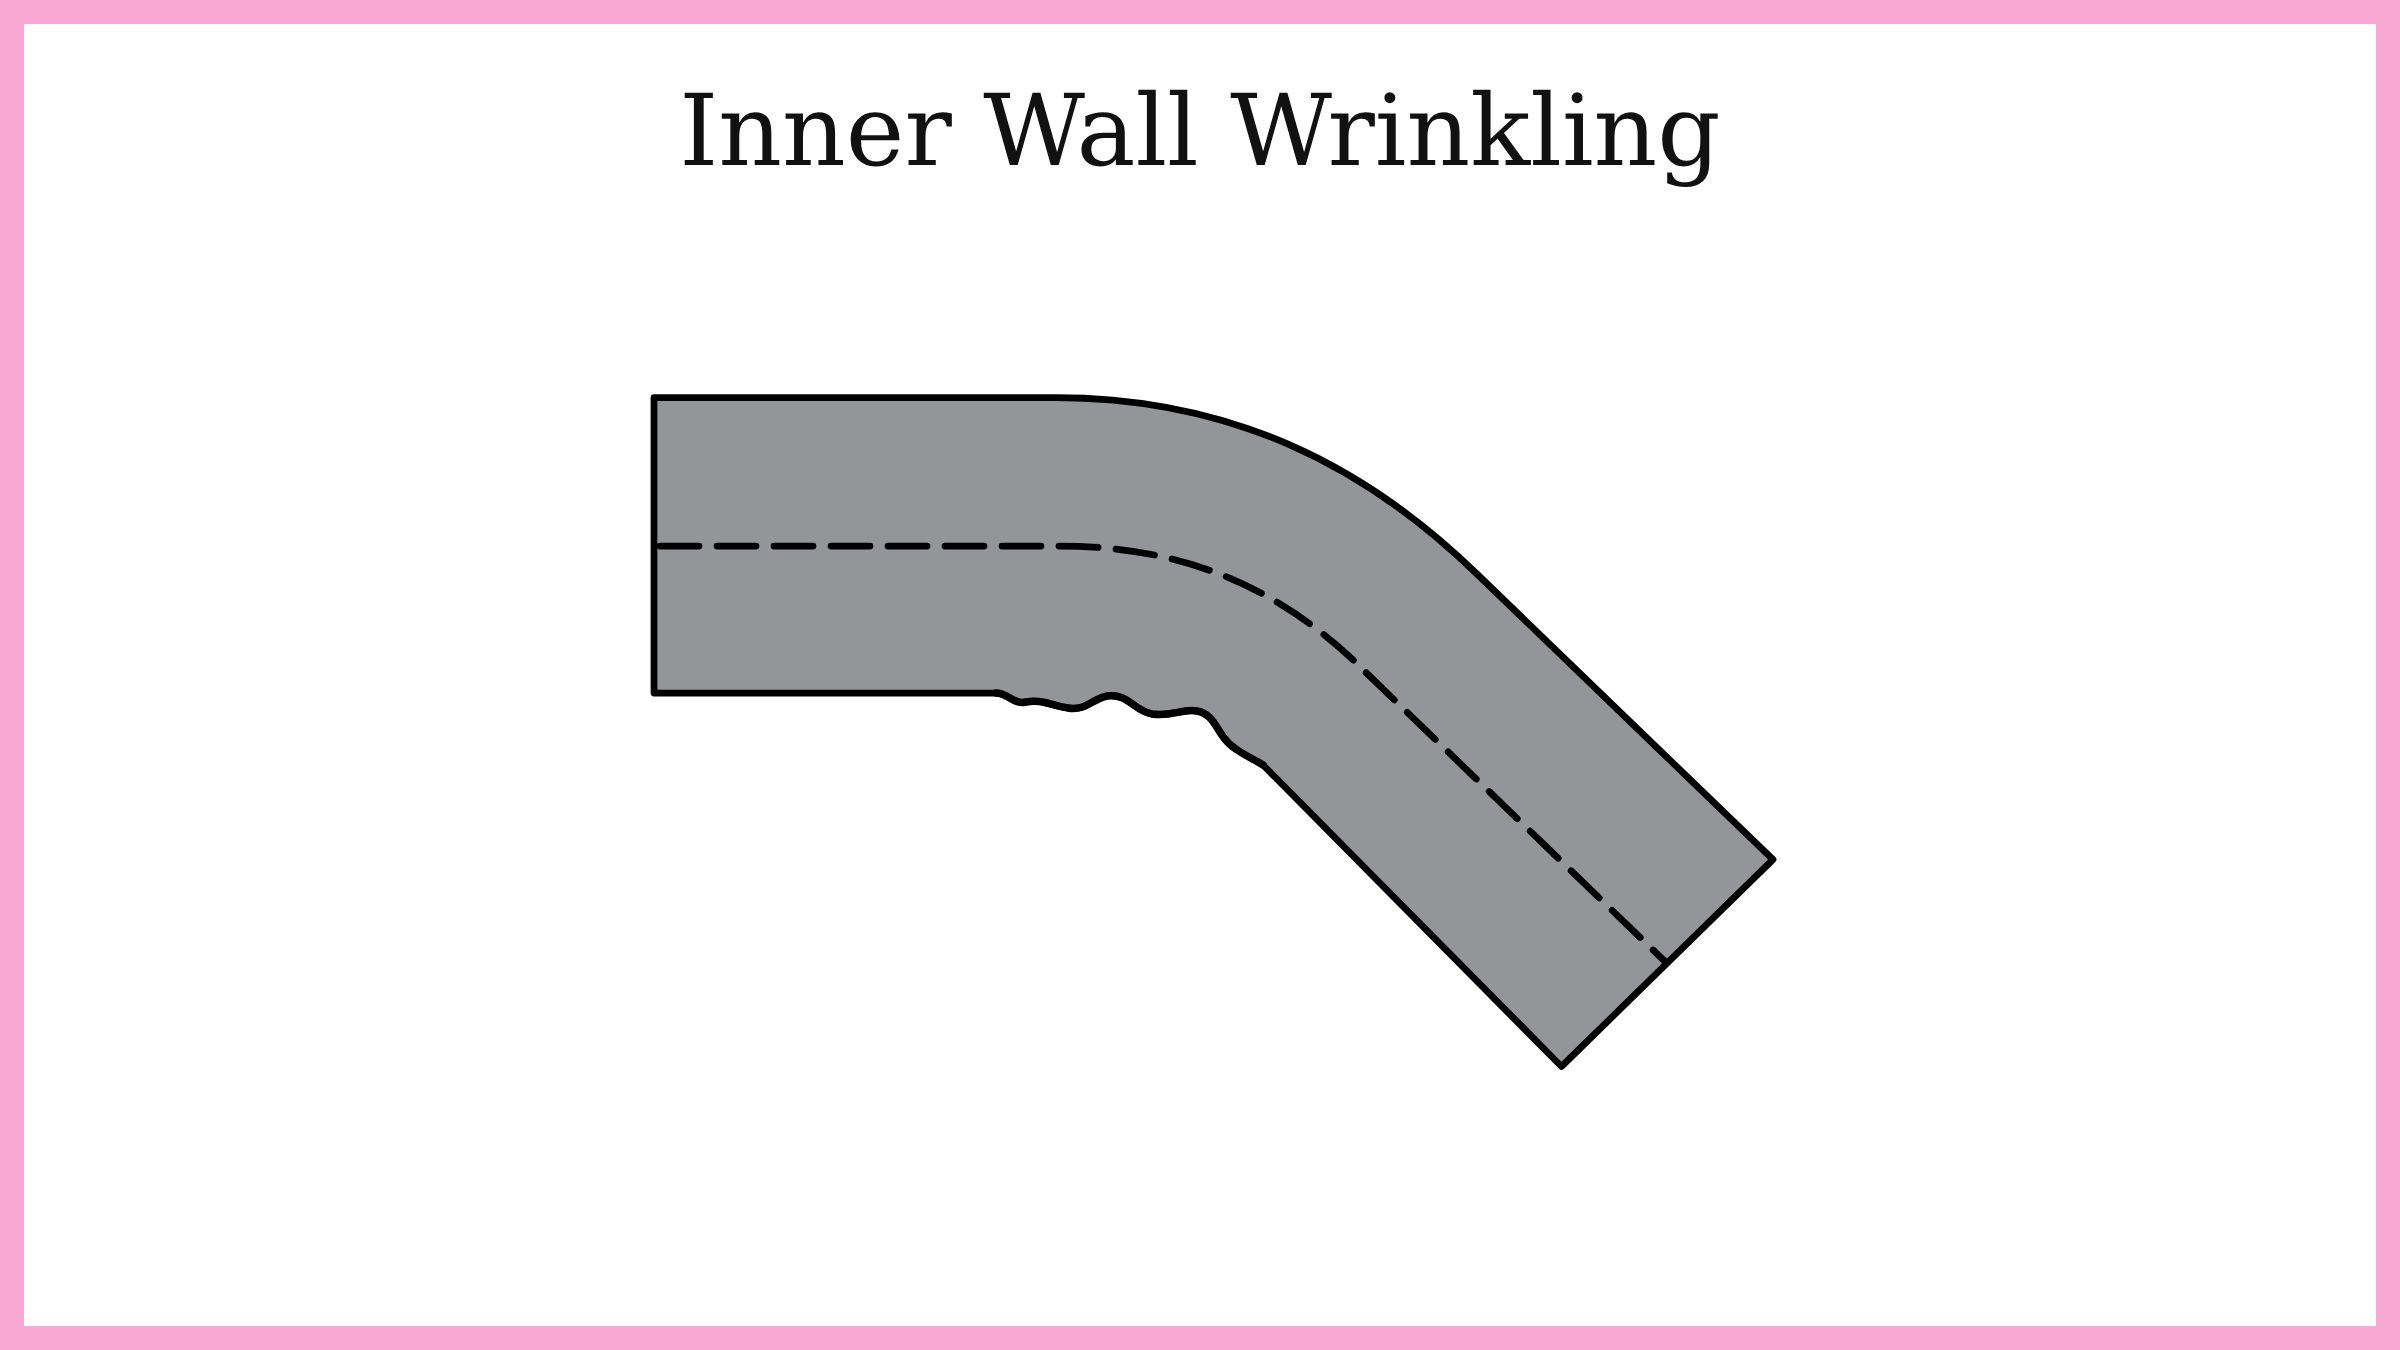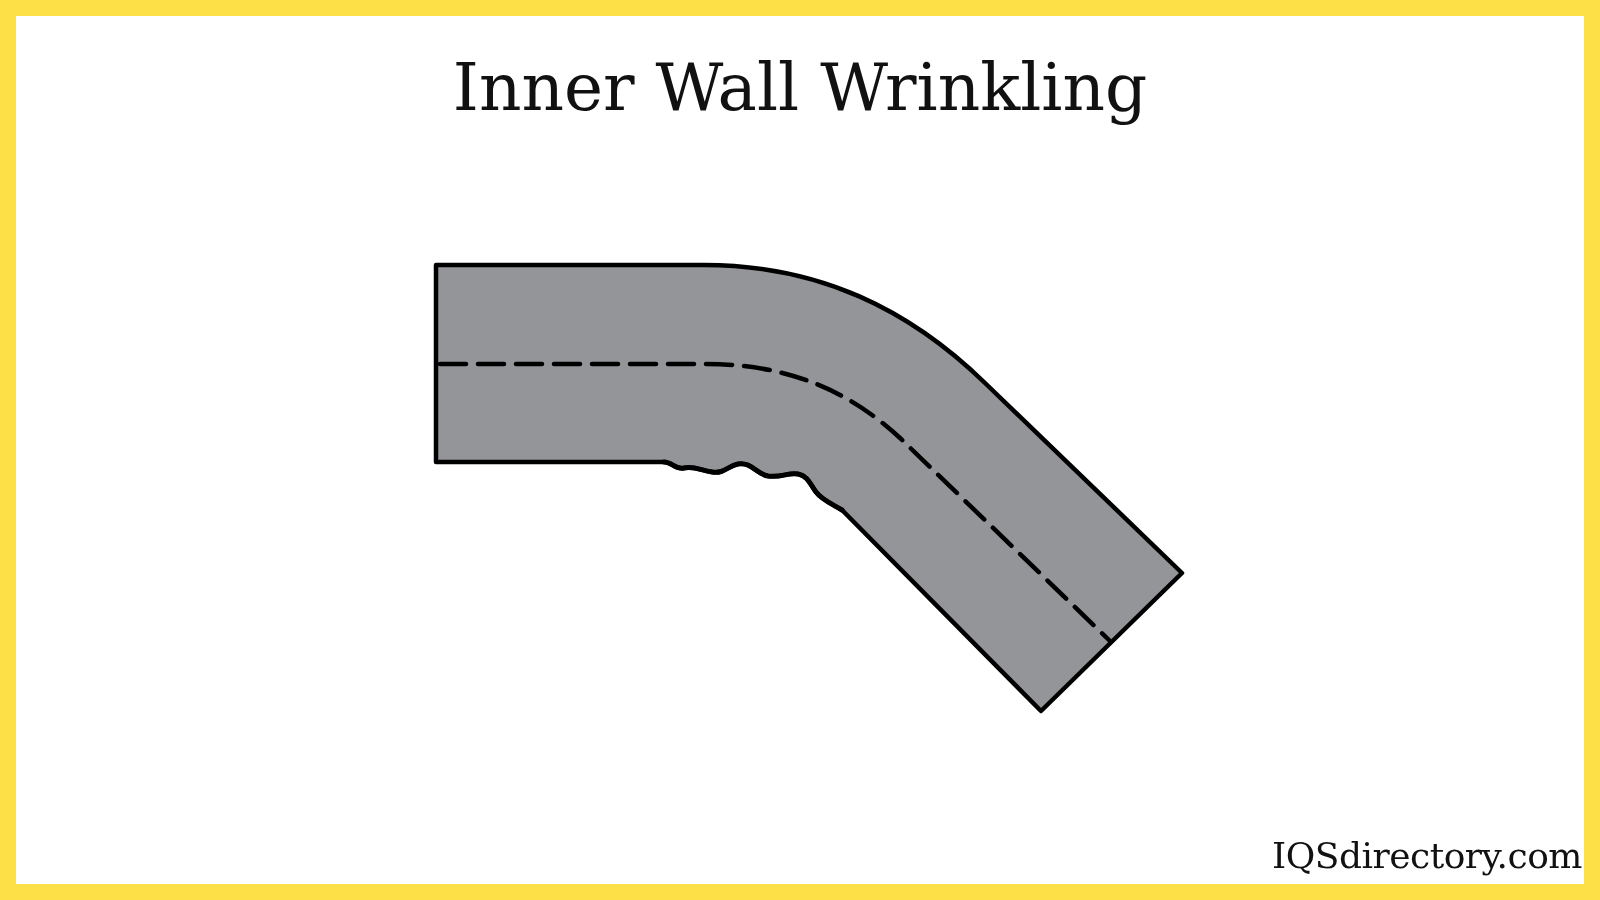--- a/index.html
+++ b/index.html
@@ -7,21 +7,21 @@
       padding: 0;
       width: 1600px;
       height: 900px;
       overflow: hidden;
       background: #d9d9d9;
     }
     .frame {
       position: absolute;
       left: 0; top: 0;
       width: 1600px; height: 900px;
-      background: #fde047;
+      background: #f9a8d4;
     }
     .panel {
       position: absolute;
       left: 16px;
       top: 16px;
       width: 1568px;
       height: 868px;
       background: #ffffff;
     }
     .title {
@@ -90,14 +90,13 @@
     <path d="M 664 462
              C 672 462, 676 470, 684 468
              C 694 466, 700 470, 712 472
              C 724 474, 728 466, 738 464
              C 752 462, 756 474, 768 476
              C 782 478, 788 472, 798 474
              C 808 476, 810 484, 816 492
              C 822 500, 832 504, 842 510" fill="none" stroke="#000000" stroke-width="5" stroke-linecap="round" stroke-linejoin="round"></path>
   </svg>
 
-  <div class="watermark">IQSdirectory.com</div>
 </div>
 
 </body></html>

